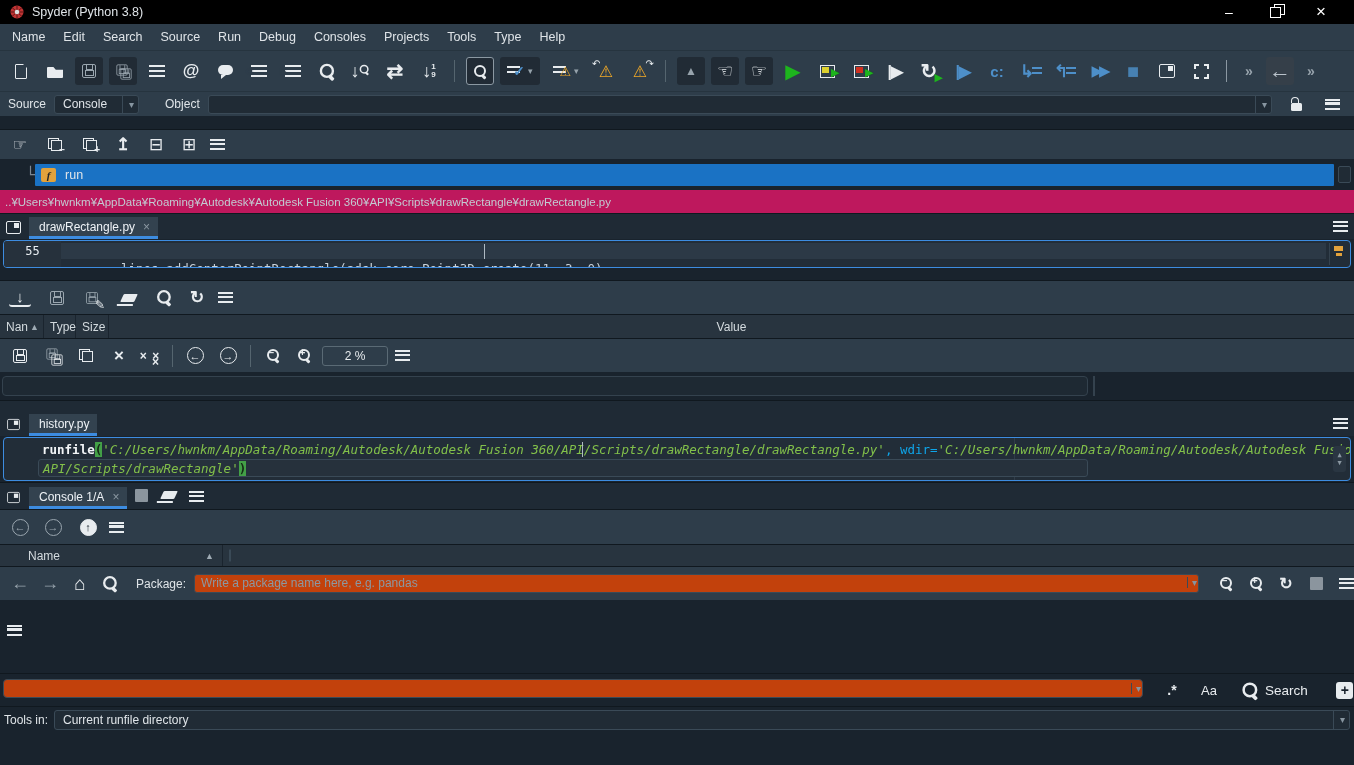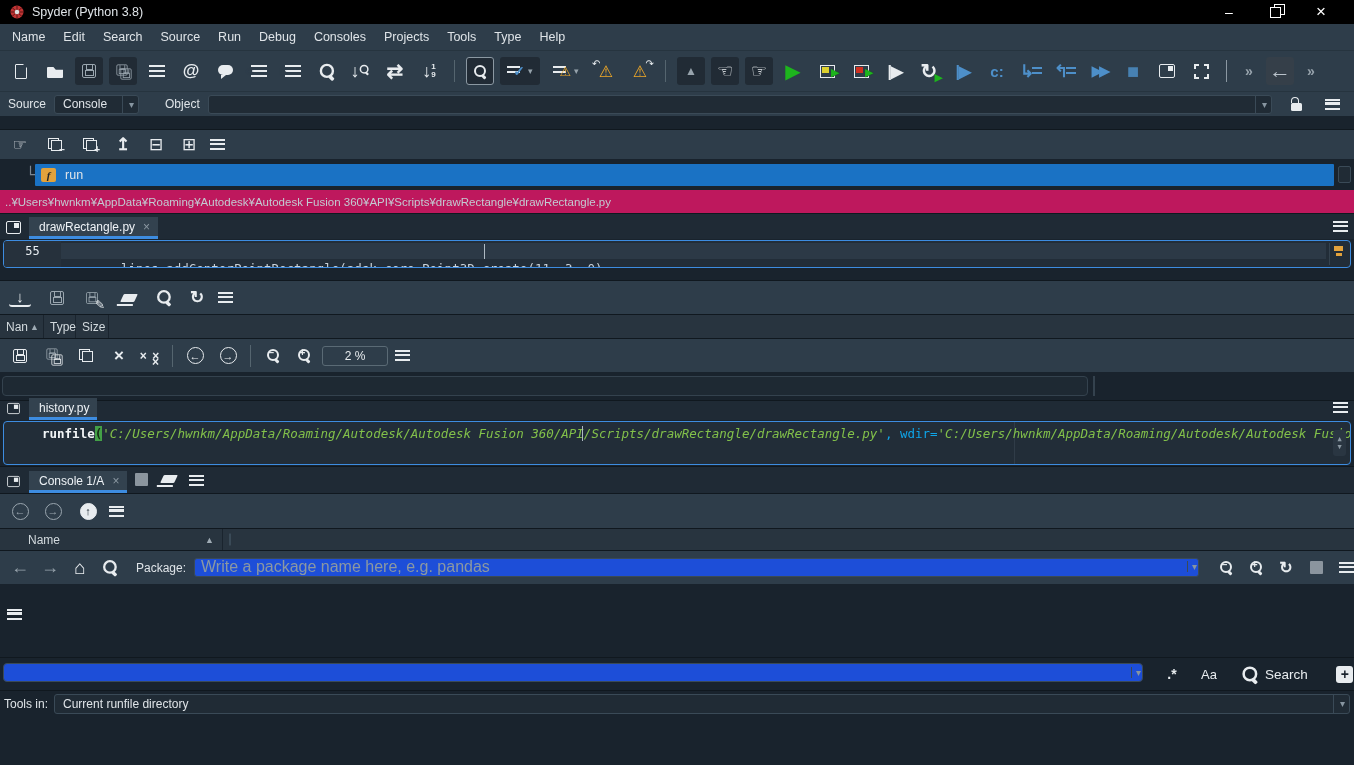--- a/index.html
+++ b/index.html
@@ -116,22 +116,22 @@
 
   .menubar { height:26px; background:#2e3d4a; padding:0 4px; gap:2px; font-size:12.5px; }
   .menu-item { padding:3px 8px; border-radius:2px; }
 
   .toolbar { height:41px; background:#2e3d4a; border-top:1px solid #26343f; padding:0 4px; }
 
   .helpbar { height:25px; background:#2e3d4a; border-top:1px solid #26343f; padding:0 8px; gap:8px; }
   .combo { background:#202b35; border:1px solid #3a4a57; border-radius:3px; height:19px; display:flex; align-items:center;
            padding:0 4px 0 8px; color:#dfe4e8; }
   .combo .caret { margin-left:auto; color:#8795a0; font-size:10px; padding-left:6px; border-left:1px solid #3a4a57; height:100%; display:flex; align-items:center; }
-  .textinput { background:#1d4ed8; border:1px solid #3a4a57; border-radius:3px; height:19px; color:#dfe4e8;
-               font-family:"Liberation Sans",sans-serif; font-size:16px; padding:0 6px; outline:none; }
+  .textinput { background:#c2410c; border:1px solid #3a4a57; border-radius:3px; height:19px; color:#dfe4e8;
+               font-family:"Liberation Sans",sans-serif; font-size:12px; padding:0 6px; outline:none; }
 
   .gap1 { height:13px; background:#19232d; }
 
   .panelbar { background:#2e3d4a; border-top:1px solid #10181f; padding:0 6px; }
   .outlinebar { height:30px; }
 
   .outlinetree { height:31px; background:#19232d; align-items:center; }
   .branch { color:#7d8893; font-size:15px; margin-left:26px; font-family:"DejaVu Sans Mono", monospace; }
   .runrow { height:22px; background:#1a72c4; display:flex; align-items:center; flex:1; margin-right:4px; border-radius:1px; padding-left:6px; gap:9px;}
   .fn-badge { width:15px; height:14px; background:#e2a23c; color:#272727; border-radius:2px; font-weight:bold; font-size:11px;
@@ -165,21 +165,21 @@
   .th { height:100%; display:flex; align-items:center; padding:0 6px; border-right:1px solid #1a242e; position:relative; }
   .sortmark { color:#9fabb4; font-size:9px; margin-left:2px; }
 
   .plotbar { height:34px; }
   .zoombox { width:66px; height:20px; border:1px solid #5a6a75; border-radius:3px; display:inline-flex; align-items:center; justify-content:center;
              font-size:12px; color:#e8ecef; margin-left:4px; }
   .plotstrip { height:28px; background:#19232d; padding:3px 2px; }
   .stripbox { height:20px; flex:0 0 1086px; background:#1e2933; border:1px solid #34424e; border-radius:4px; }
   .stripdiv { width:2px; height:20px; background:#34424e; margin-left:5px; }
 
-  .histtabs { height:20px; }
+  .histtabs { height:36px; }
   .histframe { height:44px; margin:1px 3px; font-family:"DejaVu Sans Mono",monospace; font-size:12.5px; }
   .histline1 { position:absolute; left:38px; top:4px; white-space:pre; }
   .histline2box { position:absolute; left:34px; top:21px; right:262px; height:18px; border:1px solid #3a4a57; border-radius:3px; background:#26313c; }
   .histline2 { position:absolute; left:4px; top:1px; white-space:pre; }
   .kw { color:#f2f5f7; font-weight:bold; }
   .str { color:#82c04a; font-style:italic; }
   .paren { background:#43a047; color:#1029135; color:#142a14; font-weight:bold; }
   .plain { color:#0ea5e9; }
   .histcursor { position:absolute; left:578px; top:4px; width:1px; height:15px; background:#aeb9c2; }
   .colguide { position:absolute; left:1010px; top:0; bottom:0; width:1px; background:#303c48; }
@@ -504,20 +504,23 @@
     <div class="th" style="width:44px;">
       <span>Nan</span>
         <span class="sortmark">▲</span>
     </div>
     <div class="th" style="width:32px;">
         <span>Type</span>
       </div>
     <div class="th" style="width:33px;">
         <span>Size</span>
       </div>
+    <div class="th grow" style="justify-content:center;border-right:none;">
+        <span>Value</span>
+      </div>
   </div>
 
   <div class="row panelbar plotbar">
     <span class="tbtn sm">
         <span class="i-floppy"></span>
       </span>
     <span class="tbtn sm ic-combo" style="margin-left:8px;">
       <span class="i-floppy dimmed" style="transform:scale(.8);margin:-3px 0 0 -3px;"></span>
       <span class="i-floppy" style="transform:scale(.8);position:absolute;left:8px;top:8px;"></span>
     </span>
@@ -569,20 +572,23 @@
     <div class="tab">
       <span>history.py</span>
     </div>
     <span class="i-bars mla"></span>
   </div>
 
   <div class="focusframe histframe">
     <div class="colguide"></div>
     <div class="histline1"><span class="kw">runfile</span><span class="paren">(</span><span class="str">'C:/Users/hwnkm/AppData/Roaming/Autodesk/Autodesk Fusion 360/API/Scripts/drawRectangle/drawRectangle.py'</span><span class="plain">, wdir=</span><span class="str">'C:/Users/hwnkm/AppData/Roaming/Autodesk/Autodesk Fusion 360/</span></div>
     <div class="histcursor"></div>
+    <div class="histline2box">
+      <div class="histline2"><span class="str">API/Scripts/drawRectangle'</span><span class="paren">)</span></div>
+    </div>
     <div class="spinner">
       <span>▲</span>
       <span>▼</span>
     </div>
   </div>
 
   <div class="row tabsbar contabs">
     <span class="i-browse" style="transform:scale(.85);"></span>
     <div class="tab">
       <span>Console 1/A</span>

